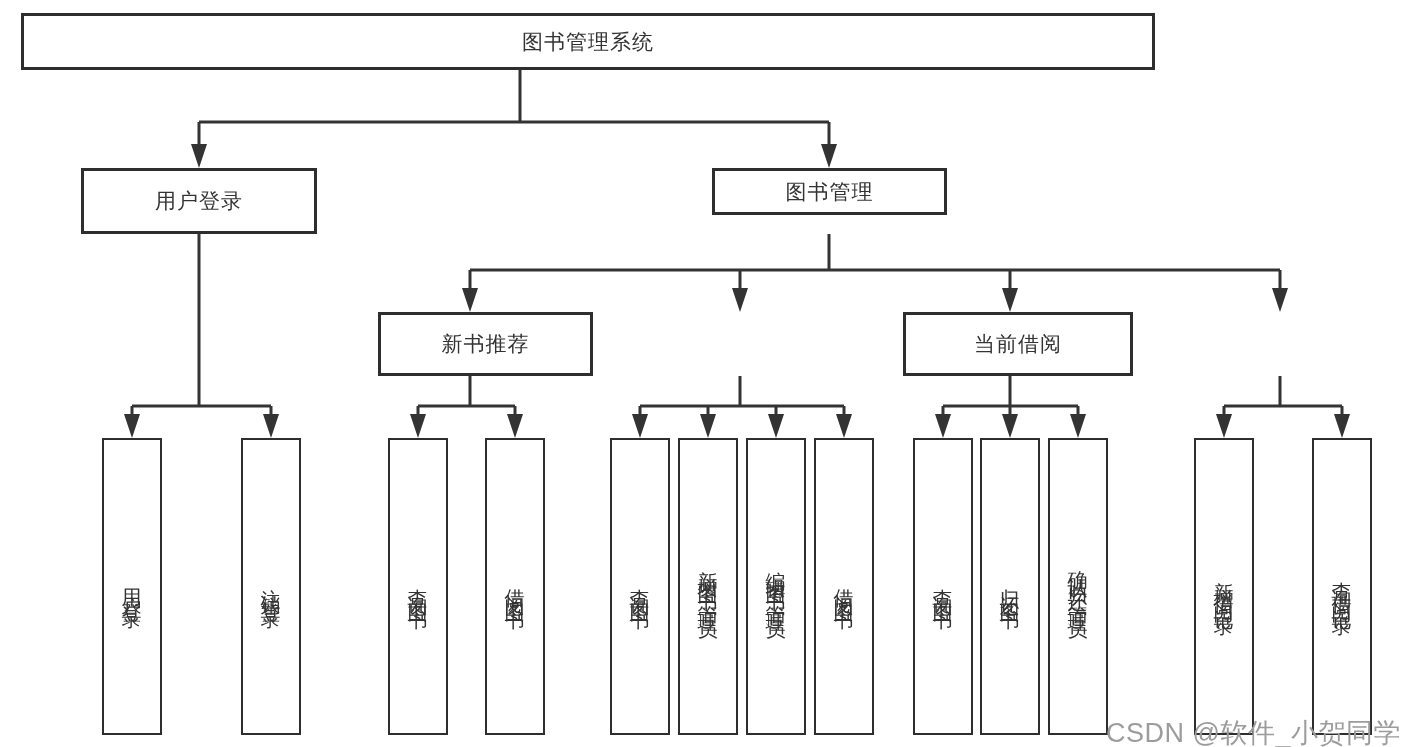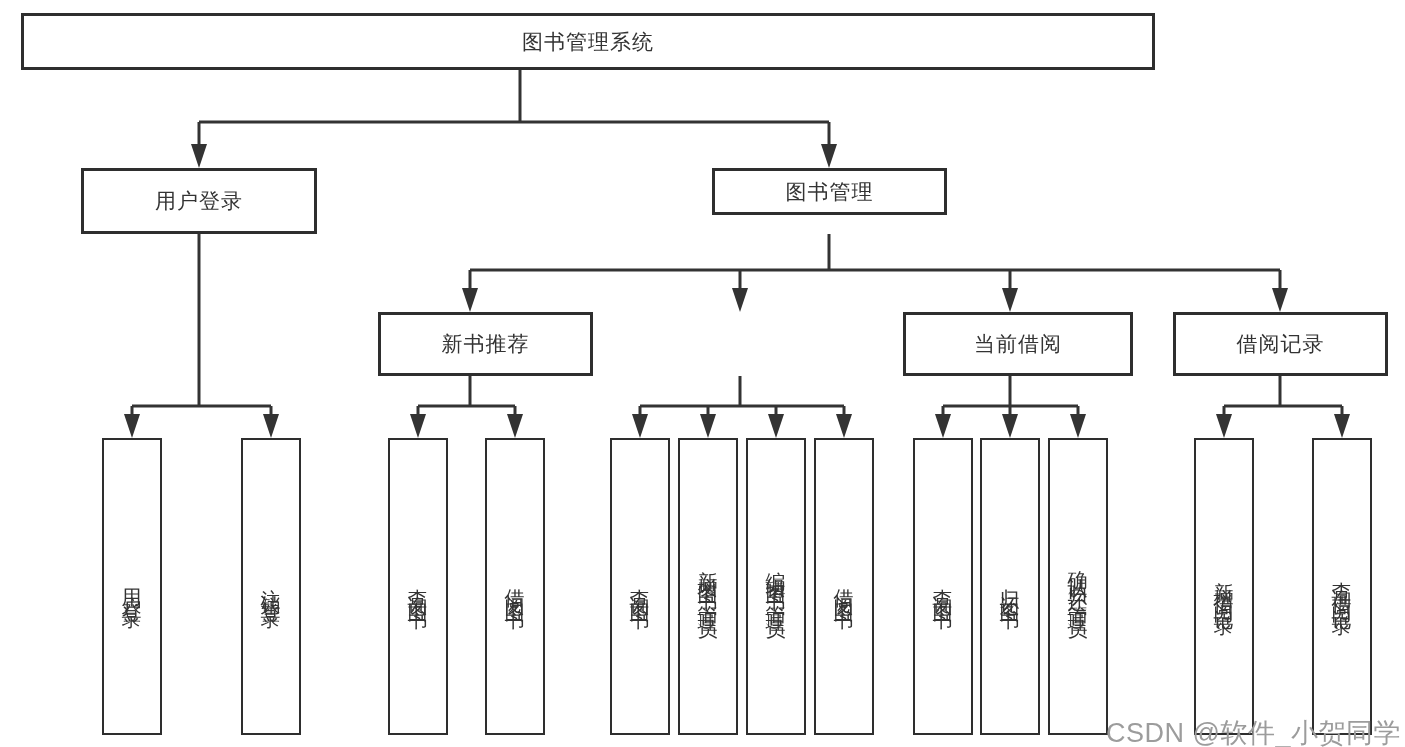--- a/index.html
+++ b/index.html
@@ -139,23 +139,20 @@
   <div class="box box-h" style="left:712px; top:168px; width:235px; height:47px;">
     <span>图书管理</span>
   </div>
 
   <div class="box box-h" style="left:363px; top:312px; width:215px; height:64px;margin-left:15px;">
     <span>新书推荐</span>
   </div>
   <div class="box box-h" style="left:903px; top:312px; width:230px; height:64px;">
     <span>当前借阅</span>
   </div>
-  <div class="box box-h" style="left:1173px; top:312px; width:215px; height:64px;">
-    <span>借阅记录</span>
-  </div>
 
   <div class="box box-leaf" style="left:102px; top:438px; width:60px; height:297px;">
     <span>用户登录</span>
   </div>
   <div class="box box-leaf" style="left:241px; top:438px; width:60px; height:297px;">
     <span>注销登录</span>
   </div>
 
   <div class="box box-leaf" style="left:388px; top:438px; width:60px; height:297px;">
     <span>查询图书</span>

